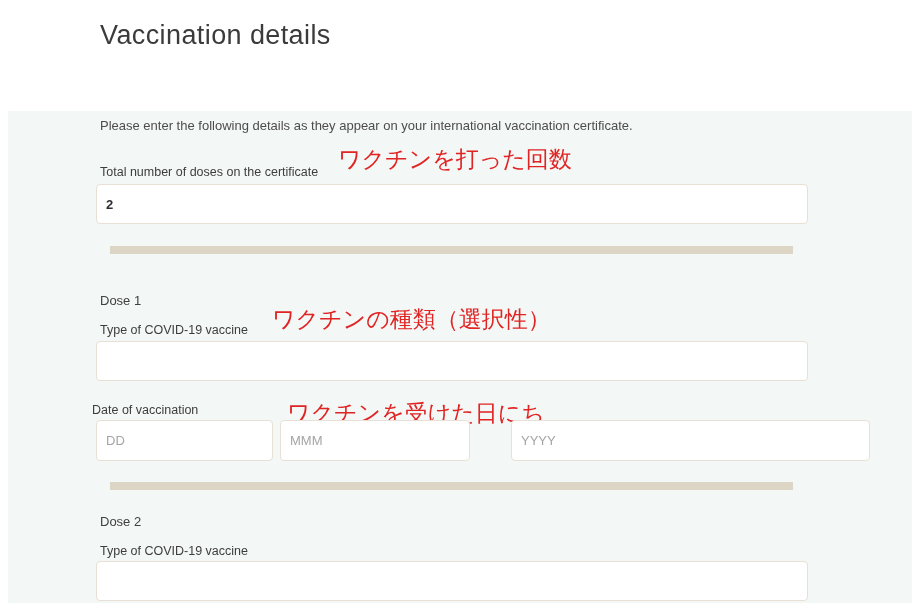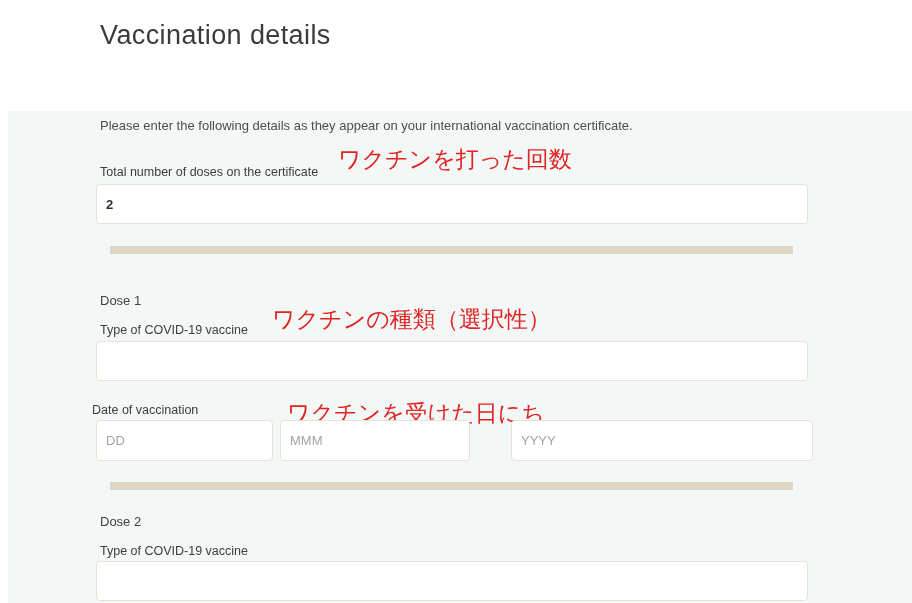--- a/index.html
+++ b/index.html
@@ -94,21 +94,21 @@
 
   <div class="dose-heading" style="left:88px; top:281px;">Dose 1</div>
   <div class="annotation" style="left:260px; top:292px;text-align:center;">ワクチンの種類（選択性）</div>
   <label class="field-label" style="left:88px; top:311px;">Type of COVID-19 vaccine</label>
   <input class="text-input" style="left: 88px; top: 333px; width: 712px;" value="">
 
   <div class="annotation" style="left:262px; top:386px;margin-left:13px;">ワクチンを受けた日にち</div>
   <label class="field-label" style="left:80px; top:391px;">Date of vaccination</label>
   <input class="text-input" style="left: 88px; top: 412px; width: 177px; height: 41px;" placeholder="DD">
   <input class="text-input" style="left: 272px; top: 412px; width: 190px; height: 41px;" placeholder="MMM">
-  <input class="text-input" style="left: 503px; top: 412px; width: 302px; height: 41px;" placeholder="YYYY">
+  <input class="text-input" style="left: 503px; top: 412px; width: 359px; height: 41px;" placeholder="YYYY">
 
   <div class="divider" style="top:474px;"></div>
 
   <div class="dose-heading" style="left:88px; top:502px;">Dose 2</div>
   <label class="field-label" style="left:88px; top:532px;">Type of COVID-19 vaccine</label>
   <input class="text-input" style="left: 88px; top: 553px; width: 712px;" value="">
 
 </div>
 
 </body></html>

